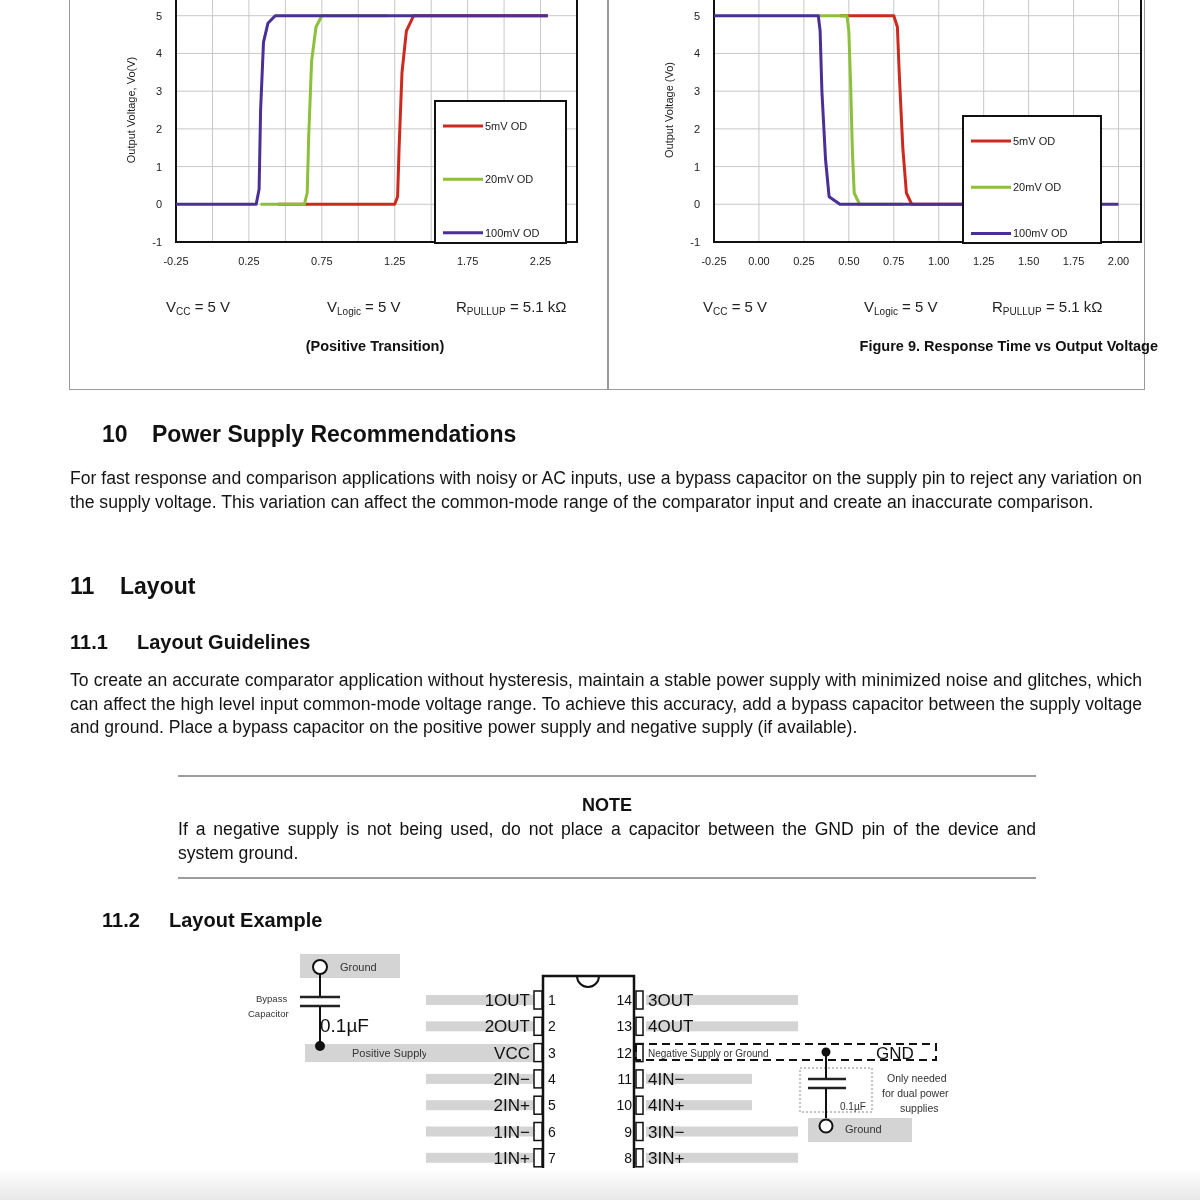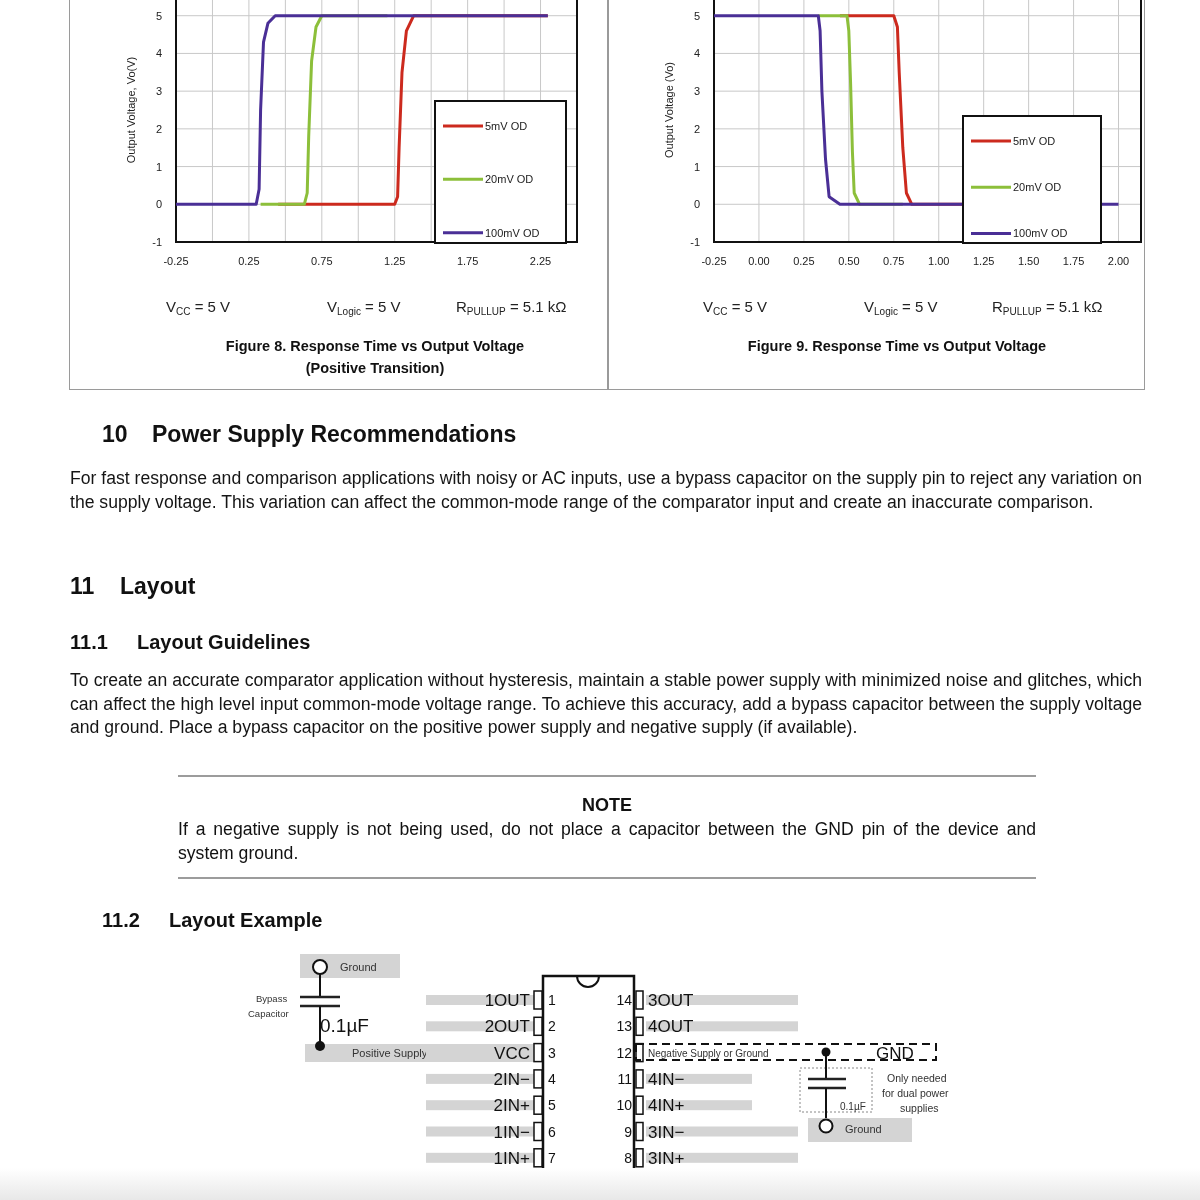--- a/index.html
+++ b/index.html
@@ -128,34 +128,33 @@
 <div class="cond" style="left:166px;top:298px;">
   <span>V</span><sub>CC</sub><span> = 5 V</span>
 </div>
 <div class="cond" style="left:327px;top:298px;">
   <span>V</span><sub>Logic</sub><span> = 5 V</span>
 </div>
 <div class="cond" style="left:456px;top:298px;">
   <span>R</span><sub>PULLUP</sub><span> = 5.1 kΩ</span>
 </div>
 <div class="caption" style="left:140px;top:335px;width:470px;">
-  <div>Figure 8. Response Time vs Output Voltage</div>
   <div>(Positive Transition)</div>
 </div>
 
 <div class="cond" style="left:703px;top:298px;">
   <span>V</span><sub>CC</sub><span> = 5 V</span>
 </div>
 <div class="cond" style="left:864px;top:298px;">
   <span>V</span><sub>Logic</sub><span> = 5 V</span>
 </div>
 <div class="cond" style="left:992px;top:298px;">
   <span>R</span><sub>PULLUP</sub><span> = 5.1 kΩ</span>
 </div>
-<div class="caption" style="left:662px;top:335px;width:470px;">
+<div class="caption" style="left:688px;top:335px;width:470px;text-align:right;">
   <div>Figure 9. Response Time vs Output Voltage</div>
 </div>
 
 <div class="h1" style="top:421px;margin-left:32px;">
   <span class="num">10</span><span>Power Supply Recommendations</span>
 </div>
 <div class="para" style="top:467px;">For fast response and comparison applications with noisy or AC inputs, use a bypass capacitor on the supply pin to reject any variation on the supply voltage. This variation can affect the common-mode range of the comparator input and create an inaccurate comparison.</div>
 
 <div class="h1" style="top:573px;">
   <span class="num">11</span><span>Layout</span>

